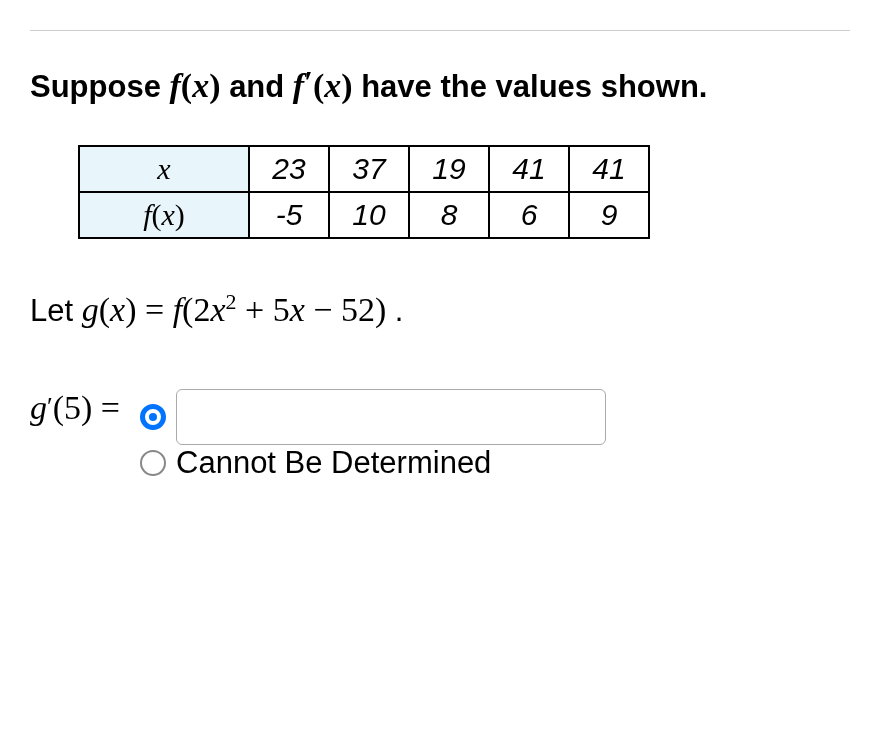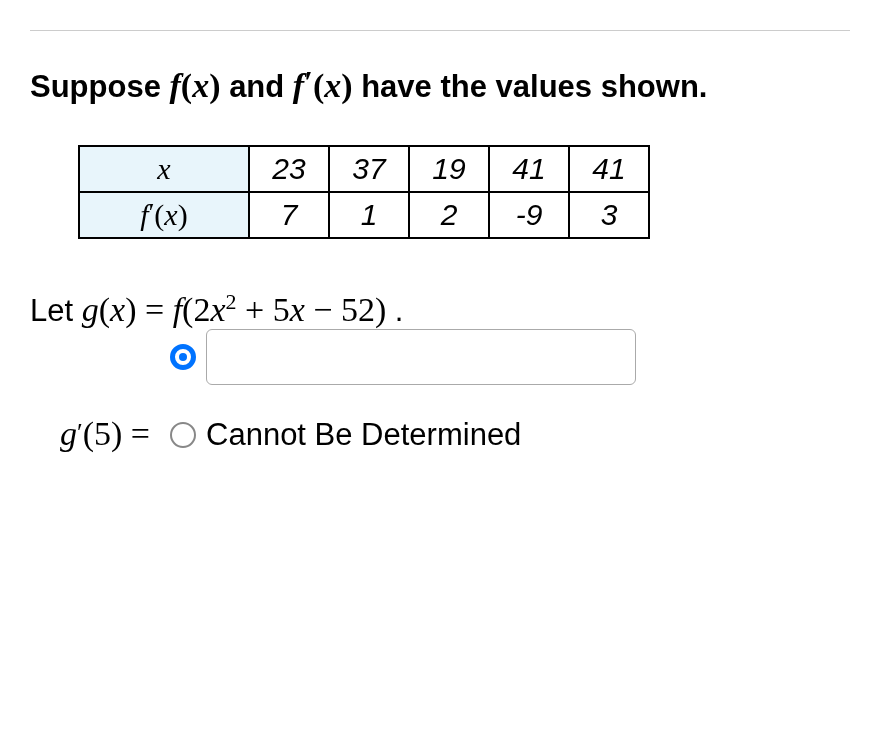--- a/index.html
+++ b/index.html
@@ -65,48 +65,48 @@
       font-family: 'Times New Roman', Times, serif;
       font-style: italic;
     }
     .data-table td.val-col {
       width: 80px;
       font-family: Arial, Helvetica, sans-serif;
       font-style: italic;
     }
     .let-line {
       font-size: 31px;
+      margin-bottom: 60px;
     }
     .math-expr {
       font-family: 'Times New Roman', Times, serif;
       font-size: 34px;
     }
     .math-expr .it { font-style: italic; }
     .math-expr .rm { font-style: normal; }
     .sup2 {
       font-size: 22px;
       vertical-align: super;
       font-style: normal;
     }
     .answer-row {
       display: flex;
-      align-items: flex-end;
-      margin-left: 30px;
+      align-items: flex-start;
     }
     .answer-label {
       font-family: 'Times New Roman', Times, serif;
       font-size: 34px;
       font-style: italic;
       margin-right: 20px;
       white-space: nowrap;
     }
     .answer-options {
       display: flex;
       flex-direction: column;
-      gap: 32px;
+      gap: 0;
     }
     .option-row {
       display: flex;
       align-items: center;
       gap: 10px;
     }
     .radio {
       width: 26px;
       height: 26px;
       border-radius: 50%;
@@ -160,26 +160,26 @@
   <tbody>
       <tr>
     <td class="header-col"><span style="font-style:italic;font-family:'Times New Roman';">x</span></td>
     <td class="val-col">23</td>
     <td class="val-col">37</td>
     <td class="val-col">19</td>
     <td class="val-col">41</td>
     <td class="val-col">41</td>
   </tr>
   <tr>
-    <td class="header-col"><span style="font-style:italic;">f</span><span style="font-style:normal;vertical-align:4px;font-size:26px;">′</span><span style="font-style:normal;">(</span><span style="font-style:italic;">x</span><span style="font-style:normal;">)</span></td>
-    <td class="val-col">7</td>
-    <td class="val-col">1</td>
-    <td class="val-col">2</td>
-    <td class="val-col">-9</td>
-    <td class="val-col">3</td>
+    <td class="header-col"><span style="font-style:italic;">f</span><span style="font-style:normal;">(</span><span style="font-style:italic;">x</span><span style="font-style:normal;">)</span></td>
+    <td class="val-col">-5</td>
+    <td class="val-col">10</td>
+    <td class="val-col">8</td>
+    <td class="val-col">6</td>
+    <td class="val-col">9</td>
   </tr>
 </tbody>
   </table>
 
 <div class="let-line">
   <span>Let </span>
   <span class="math-expr">
     <span class="it">g</span><span class="rm">(</span><span class="it">x</span><span class="rm">)</span>
     <span class="rm"> = </span>
     <span class="it">f</span><span class="rm">(</span><span class="rm">2</span><span class="it">x</span><span class="sup2">2</span><span class="rm"> + 5</span><span class="it">x</span><span class="rm"> − 52</span><span class="rm">)</span>

